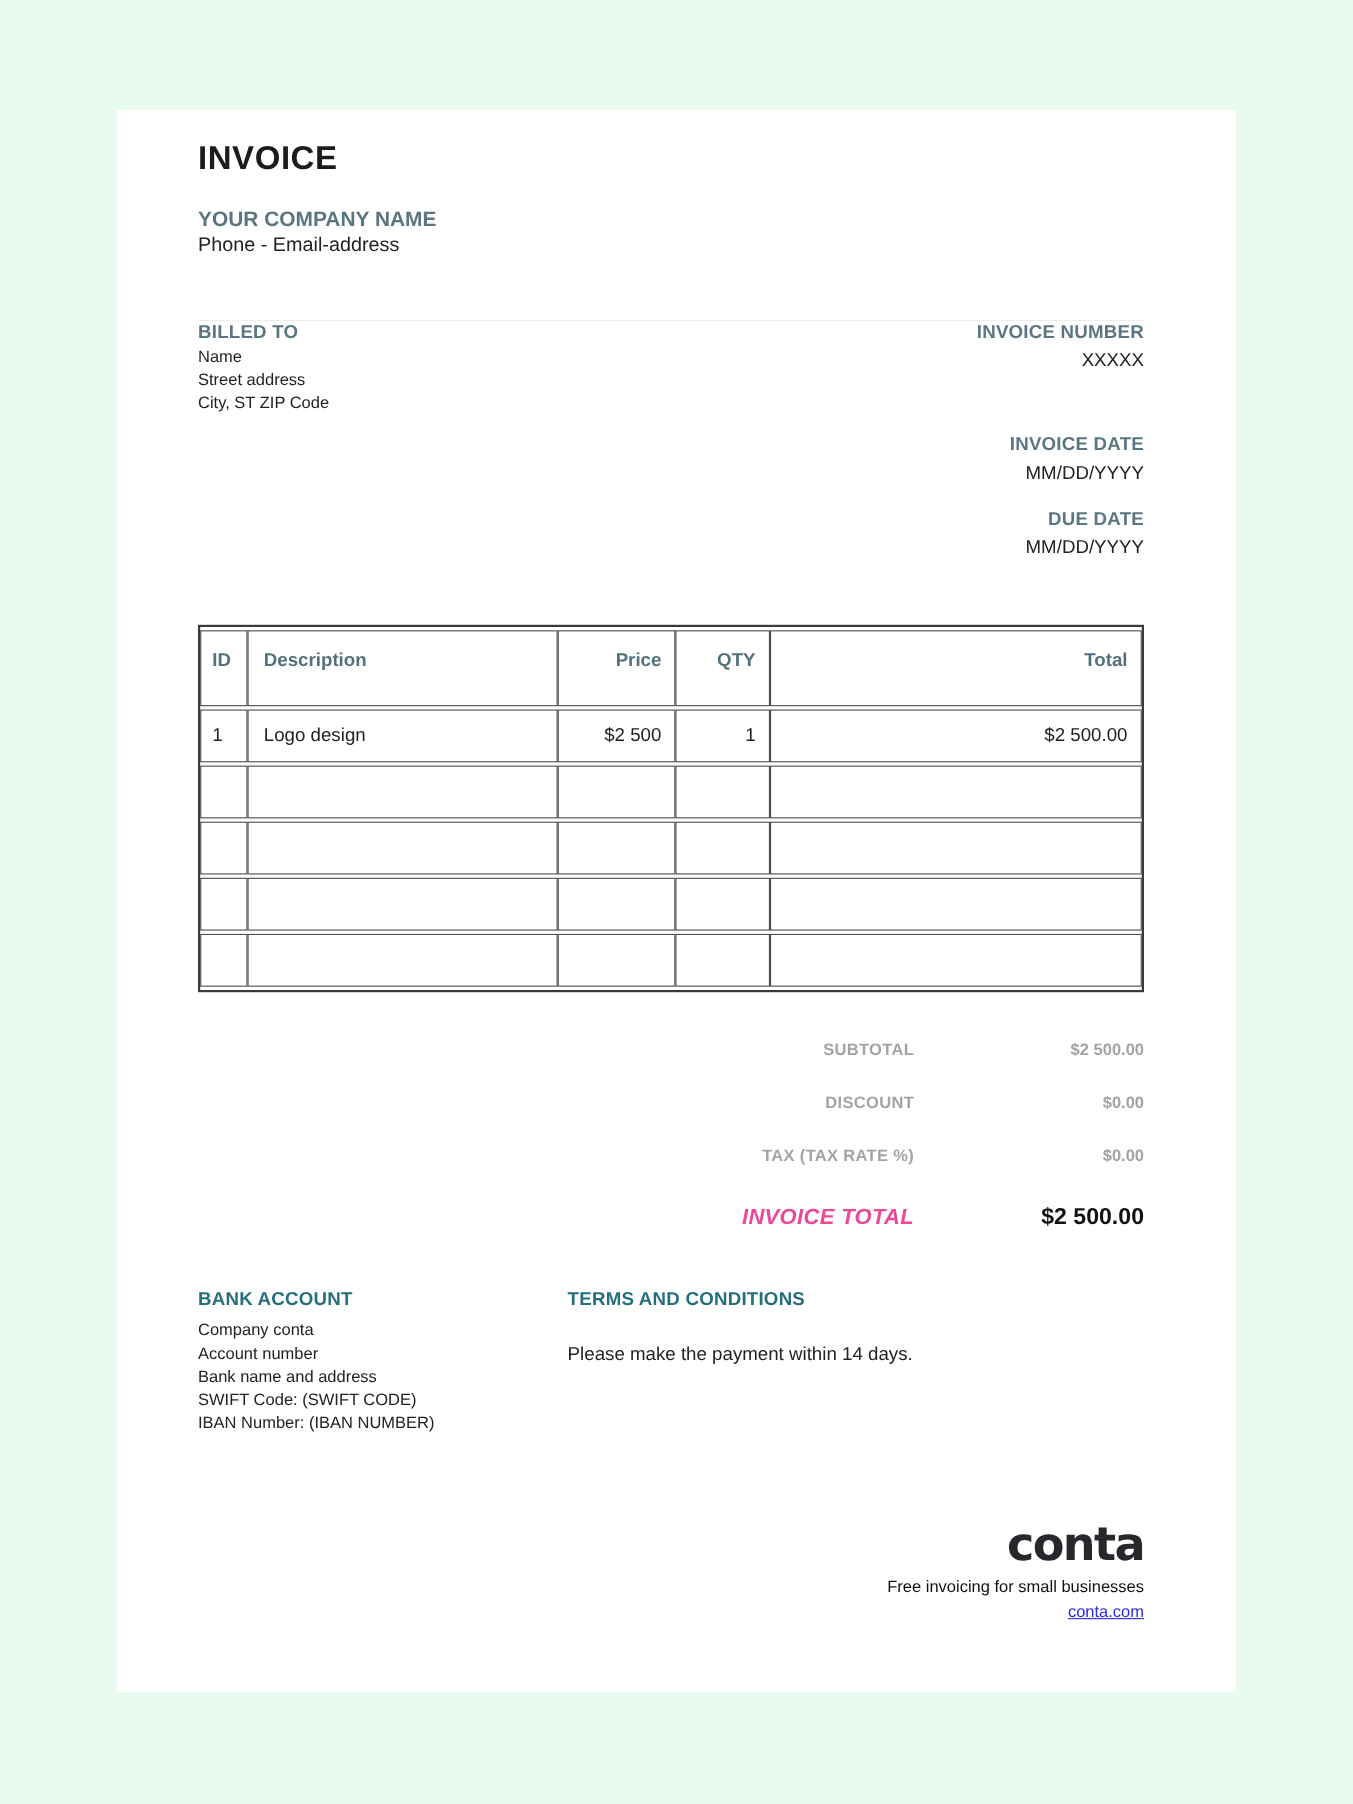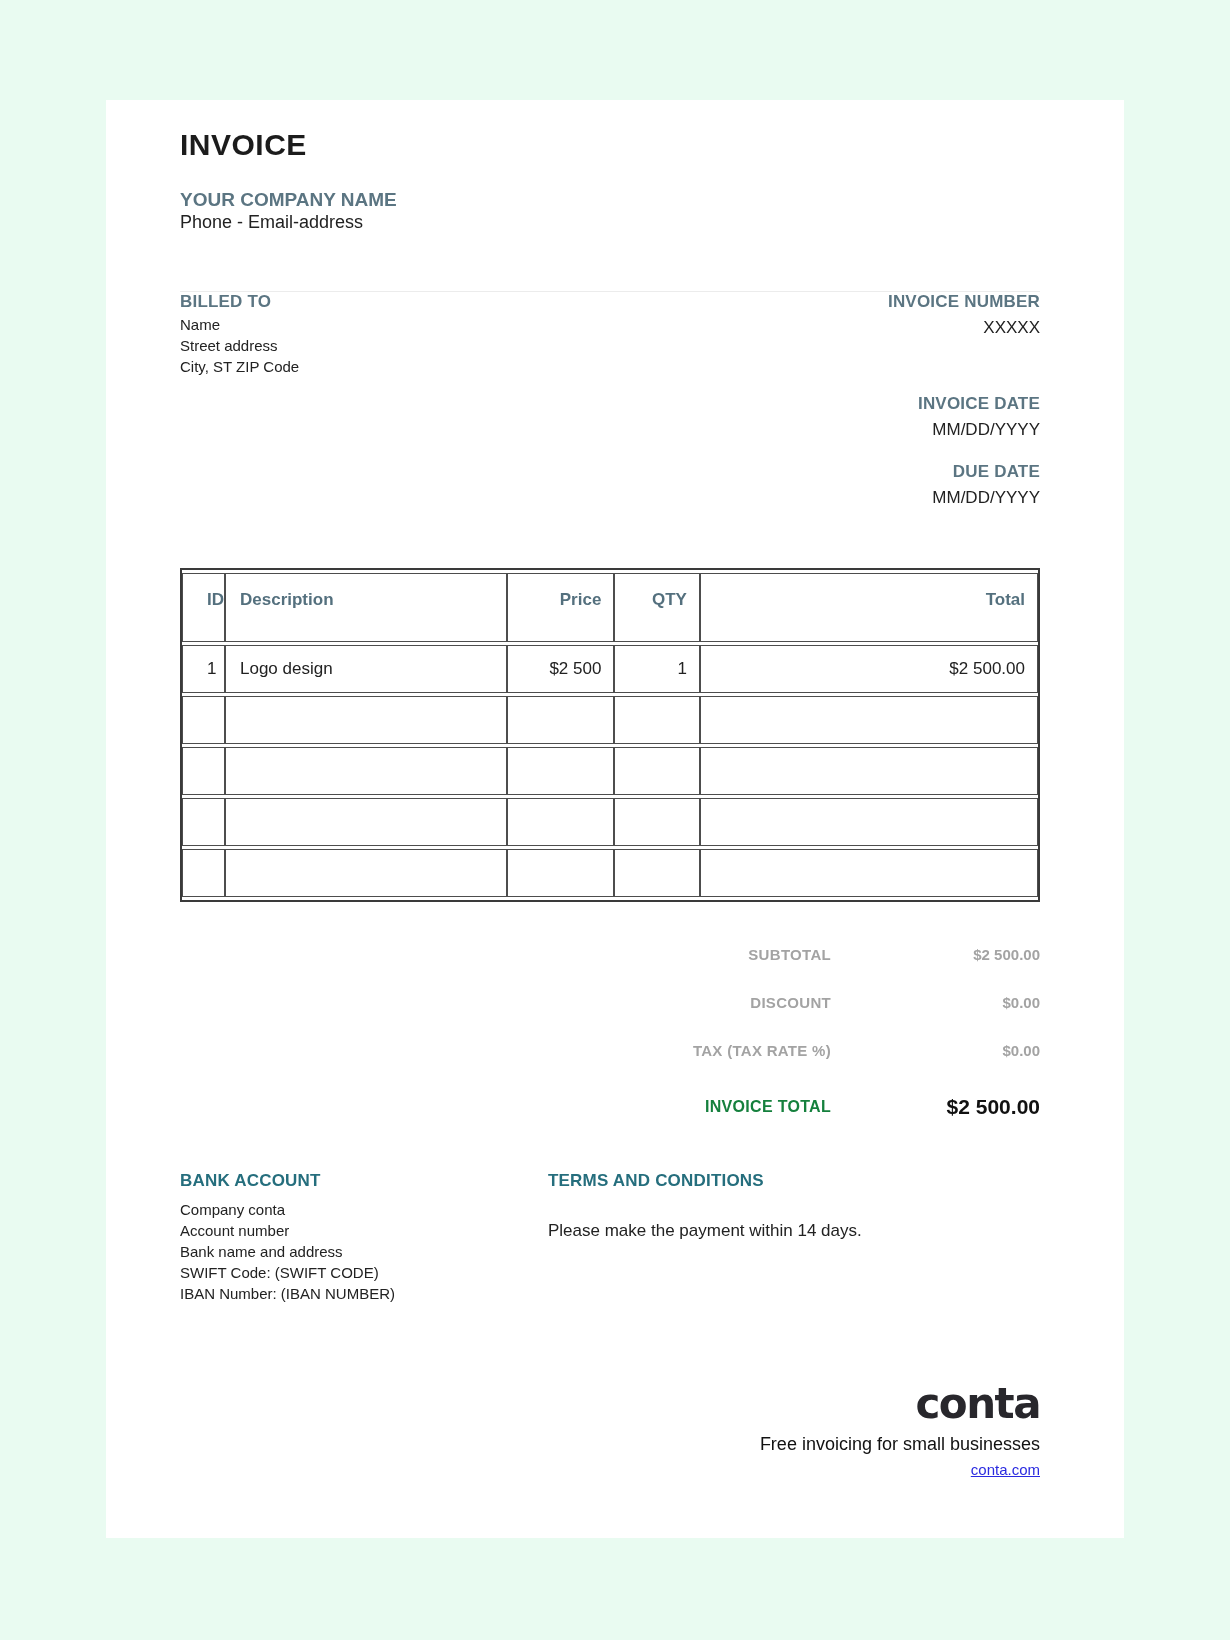--- a/index.html
+++ b/index.html
@@ -24,47 +24,47 @@
   .meta-col { text-align: right; }
   .meta-block .meta-value { font-size: 17px; color: #222; margin-top: 6px; }
   .meta-block.m1 { margin-bottom: 56px; }
   .meta-block.m2 { margin-bottom: 22px; }
 
   
   table.items { width: 100%; margin-top: 55px; border: 2px solid #3a3a3a; border-collapse: separate; border-spacing: 0 3px; }
   table.items th, table.items td { border: 1px solid #4d4d4d; font-size: 17px; }
   table.items th { height: 69px; vertical-align: top; padding-top: 16px; font-weight: bold; color: #54707e; text-align: left; }
   table.items td { height: 48px; vertical-align: middle; color: #222; }
-  .c-id    { width: 5%;  padding-left: 24px; }
+  .c-id    { width: 5%;  padding-left: 10px; }
   .c-desc  { width: 33%; padding-left: 14px; }
   .c-price { width: 12.5%; text-align: right !important; padding-right: 12px; }
   .c-qty   { width: 10%; text-align: right !important; padding-right: 12px; }
   .c-total { width: 39.5%; text-align: right !important; padding-right: 12px; }
   td.c-qty { color: #54707e; }
 
   
   .totals { margin-top: 44px; }
   .trow { display: flex; justify-content: flex-end; align-items: center; margin-bottom: 31px; }
   .tlabel { flex: 1; text-align: right; font-size: 15px; font-weight: bold; color: #a3a3a3; letter-spacing: 0.3px; }
   .tvalue { width: 209px; text-align: right; font-size: 15px; font-weight: bold; color: #a3a3a3; }
   .trow.grand { margin-top: 36px; }
-  .trow.grand .tlabel { font-size: 16px; color: #15803d; }
+  .trow.grand .tlabel { font-size: 20px; color: #ec4899; font-style: italic; }
   .trow.grand .tvalue { font-size: 21px; color: #111; }
 
   
-  .bottom-section { display: flex; margin-top: 52px; gap: 32px; }
+  .bottom-section { display: flex; margin-top: 52px; }
   .bank-col { width: 336px; }
   .bank-lines { margin-top: 8px; }
   .terms-col { flex: 1; }
   .terms-text { margin-top: 30px; font-size: 17px; color: #222; }
 
   
   .footer { margin-top: 78px; text-align: right; }
   .logo { font-family: "DejaVu Sans", sans-serif; font-size: 42px; font-weight: bold; color: #28272c; letter-spacing: -1.5px; line-height: 44px; }
-  .tagline { margin-top: 8px; font-size: 18px; color: #111; }
+  .tagline { margin-top: 8px; font-size: 15px; color: #111; }
   .site-link { display: inline-block; margin-top: 6px; font-size: 15px; color: #2a2ae0; text-decoration: underline; cursor: pointer; }
 </style>
 </head>
 <body>
 
 <div class="canvas">
   <div class="page">
 
     <div class="doc-header">
       <div class="doc-title">INVOICE</div>

